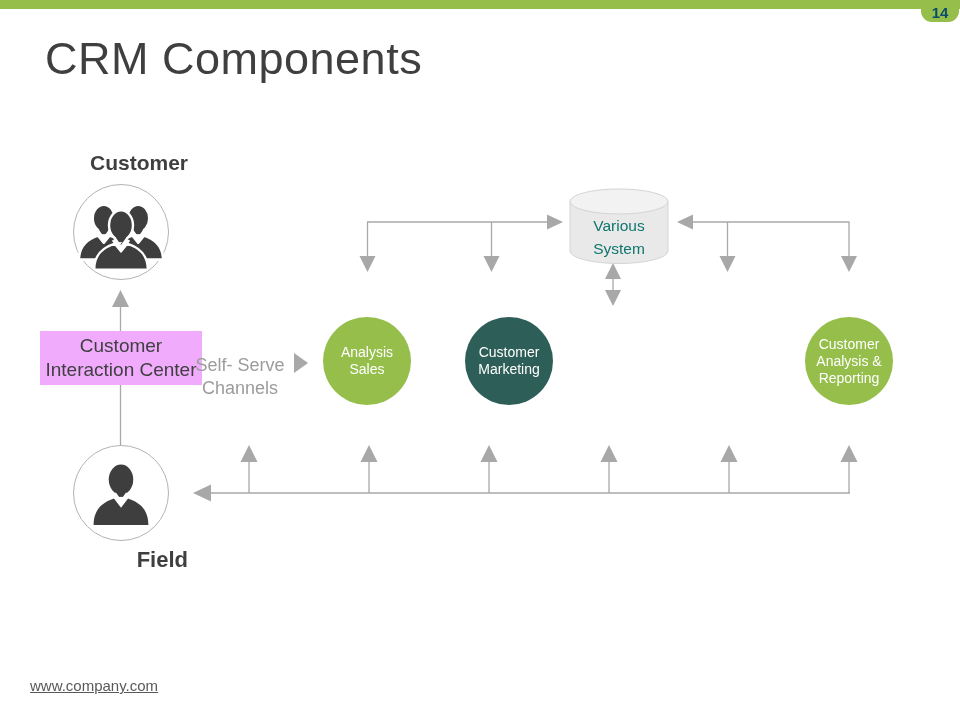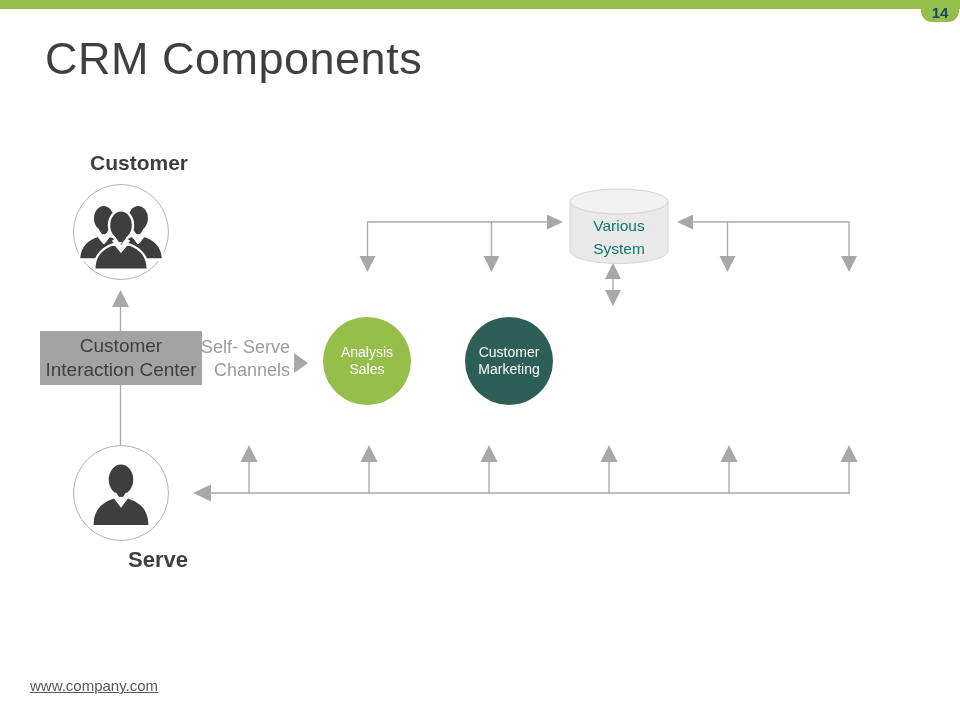--- a/index.html
+++ b/index.html
@@ -28,24 +28,24 @@
   .customer-avatar{left:73px;top:184px;}
   .staff-avatar{left:73px;top:445px;}
   .label-strong{
     position:absolute;left:28px;width:160px;text-align:right;font-weight:bold;
     color:var(--dark-text);z-index:2;
   }
   .customer-label{top:151px;font-size:21px;}
   .staff-label{top:547px;font-size:22px;}
   .cic{
     position:absolute;left:40px;top:331px;width:162px;text-align:center;font-size:19px;
-    line-height:24px;color:var(--dark-text);background:#a3a3a3;z-index:2;padding:3px 0;
+    line-height:24px;color:var(--dark-text);background:#f0abfc;z-index:2;padding:3px 0;
   }
   .self-serve{
-    position:absolute;left:190px;top:336px;width:100px;text-align:right;
+    position:absolute;left:190px;top:354px;width:100px;text-align:center;
     font-size:18px;line-height:23px;color:var(--muted-text);z-index:2;
   }
   .cylinder{position:absolute;left:568px;top:188px;width:102px;height:78px;z-index:2;}
   .cyl-text{
     position:absolute;left:0;top:26px;width:102px;text-align:center;
     font-size:15.5px;line-height:23px;color:#0f766e;
   }
   .comp{
     position:absolute;top:317px;width:88px;height:88px;border-radius:50%;
     display:flex;align-items:center;justify-content:center;text-align:center;
@@ -157,32 +157,35 @@
     <svg class="icon-svg" width="72" height="72" viewBox="0 0 100 100" style="margin-top:2px">
       <g fill="var(--icon-fill)">
         <ellipse cx="50" cy="30" rx="17" ry="21"></ellipse>
         <rect x="43" y="42" width="14" height="12"></rect>
         <path d="M12 93 C12 70 26 61 41 56 L50 67 L59 56 C74 61 88 70 88 93 Z"></path>
         <path d="M37 52 L50 69 L63 52 L57 48 L50 58 L43 48 Z" fill="#fff"></path>
       </g>
     </svg>
   </div>
 
-  <div class="label-strong staff-label">Serve</div>
+  <div class="label-strong staff-label">Field</div>
 
   <div class="cylinder">
     <svg class="icon-svg" width="102" height="78" viewBox="0 0 102 78">
       <path d="M2 13 L2 63 A49 12.5 0 0 0 100 63 L100 13 Z" fill="var(--cylinder-fill)" stroke="#D4D4D4" stroke-width="1"></path>
       <ellipse cx="51" cy="13.5" rx="49" ry="12.5" fill="var(--cylinder-top)" stroke="#D4D4D4" stroke-width="1"></ellipse>
     </svg>
     <div class="cyl-text">Various System</div>
   </div>
 
   <div class="comp" style="left:323px" data-color="green">
     <span>Analysis Sales</span>
   </div>
   <div class="comp" style="left:465px" data-color="teal">
     <span>Customer Marketing</span>
   </div>
+  <div class="comp" style="left:805px" data-color="green">
+    <span>Customer Analysis &amp; Reporting</span>
+  </div>
 
   <div class="footer">www.company.com</div>
 
 </div>
 
 </body></html>

